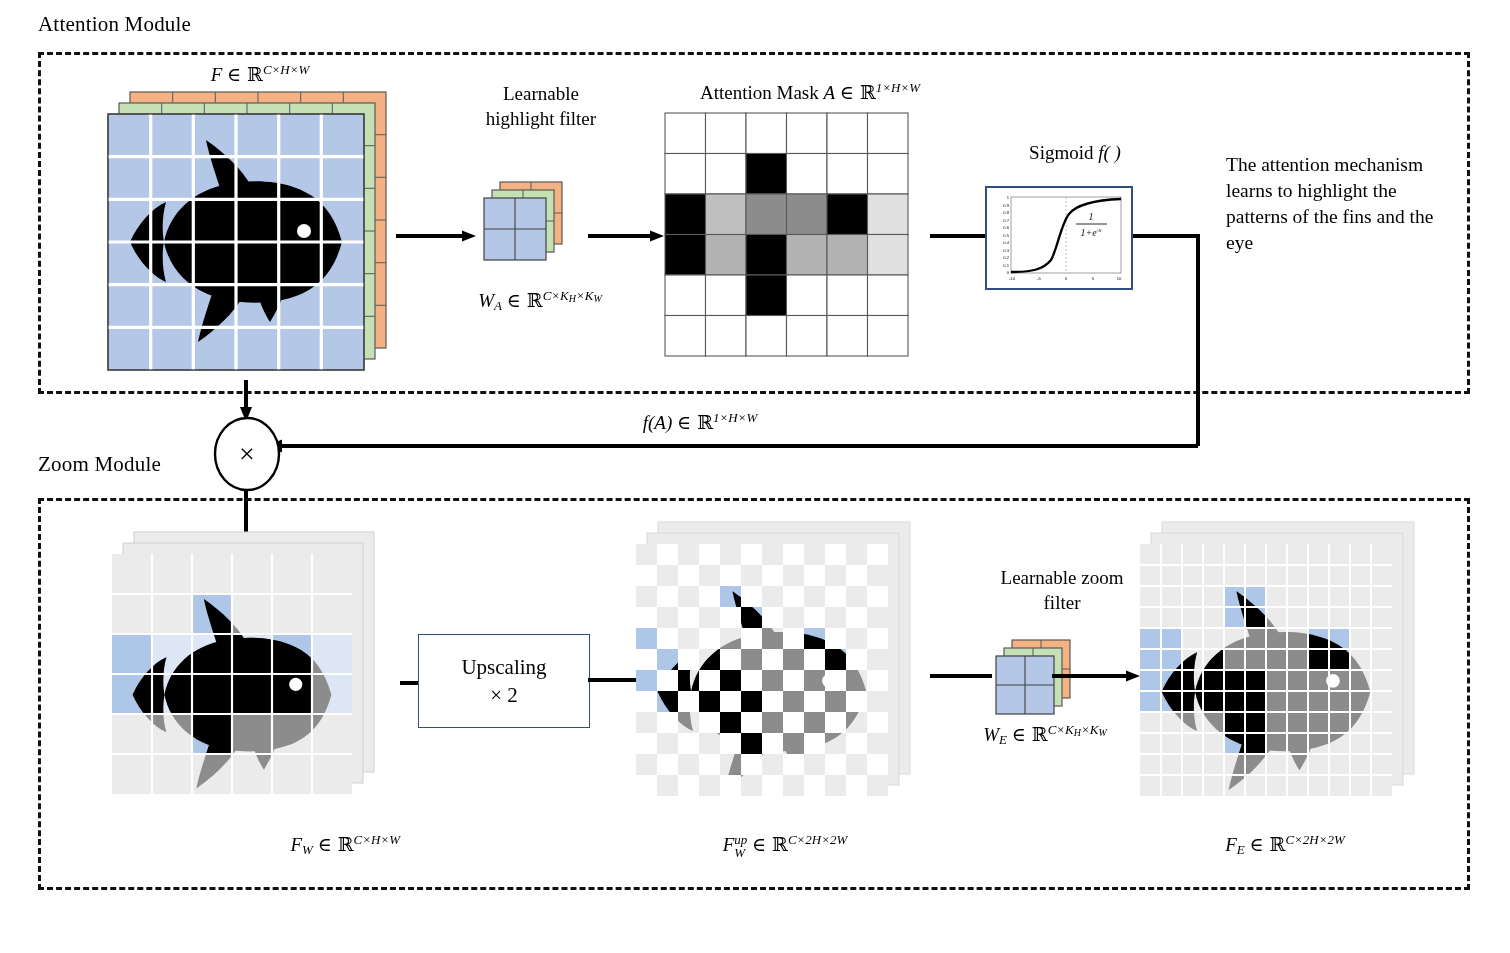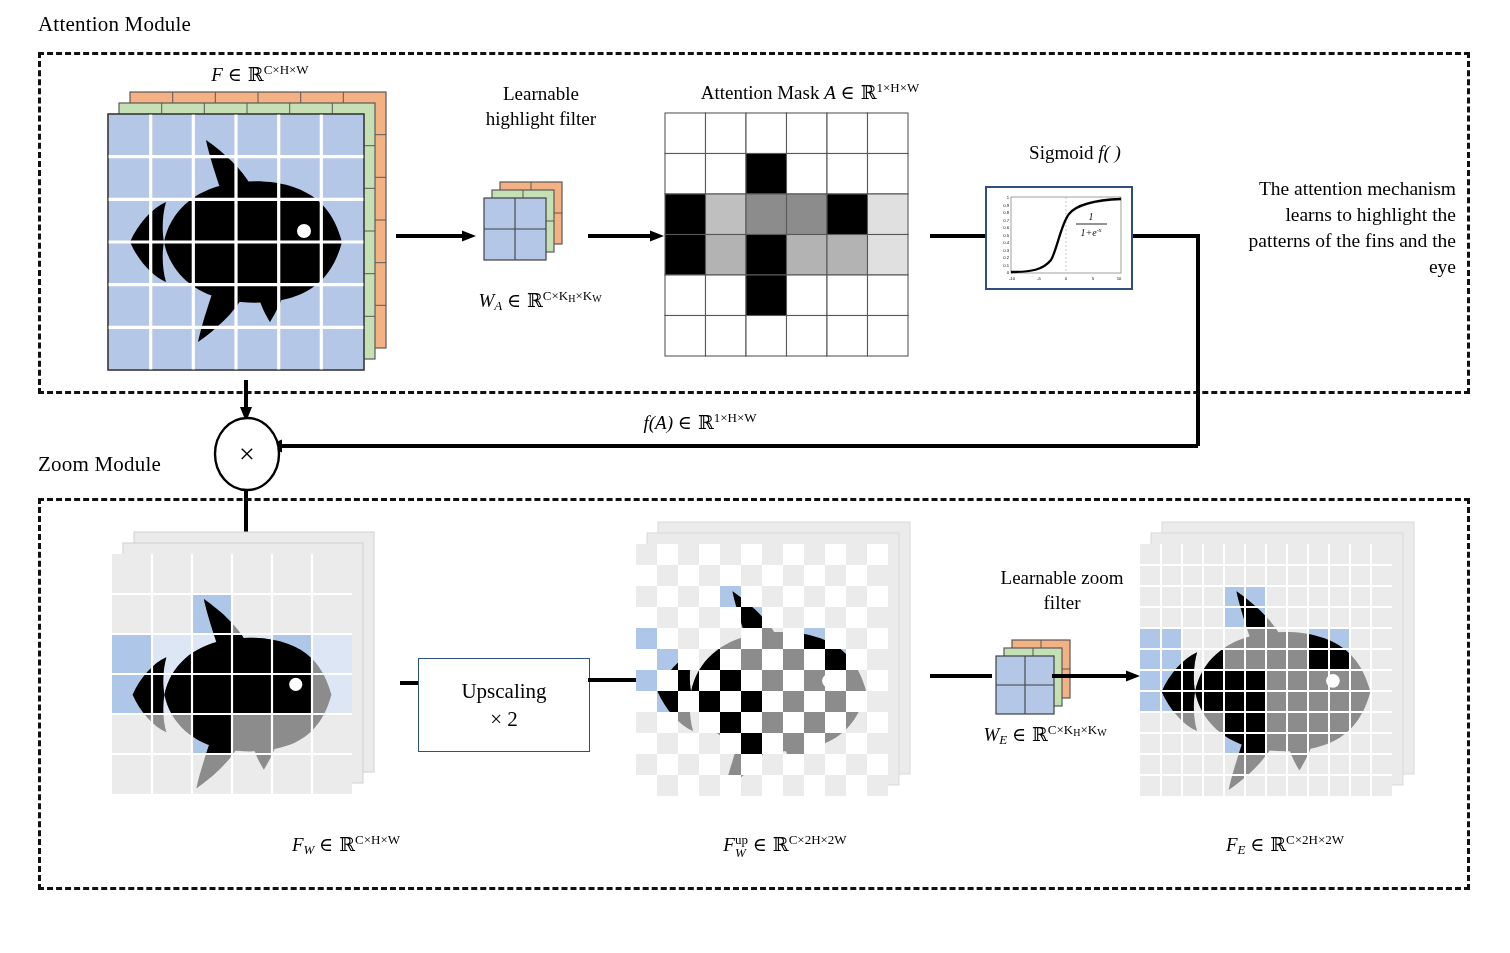--- a/index.html
+++ b/index.html
@@ -4,28 +4,28 @@
 <style>
   html,body{margin:0;padding:0;background:#ffffff;}
   body{width:1510px;height:953px;position:relative;overflow:hidden;
        font-family:"Liberation Serif","DejaVu Serif",serif;color:#000;}
   .abs{position:absolute;}
   .mod-title{font-size:21px;letter-spacing:.2px;}
   .dashbox{border:3px dashed #111;box-sizing:border-box;}
   .lbl{font-size:19px;text-align:center;white-space:nowrap;}
   .lbl i,.mathi{font-style:italic;}
   .sub{font-size:13px;vertical-align:-0.28em;font-style:italic;}
-  .supn{font-size:13px;vertical-align:0.5em;}
+  .supn{font-size:13px;vertical-align:0.5em;font-style:italic;}
   .bb{font-family:"DejaVu Serif",serif;}
   .cap{font-size:19px;text-align:center;}
   .arrow-line{position:absolute;background:#000;}
-  .note{position:absolute;font-size:19.5px;line-height:1.34;text-align:right;margin-top:24px;}
+  .note{position:absolute;font-size:19.5px;line-height:1.34;text-align:left;}
   .boxlabel{position:absolute;border:1.6px solid #2f4f7f;background:#fff;
             display:flex;flex-direction:column;align-items:center;justify-content:center;
-            font-size:21px;line-height:1.35;margin-top:24px;}
+            font-size:21px;line-height:1.35;}
   svg{display:block;overflow:visible;}
 </style>
 </head>
 <body>
 
 <div class="abs mod-title" style="left:38px;top:12px;">Attention Module</div>
 
 <div class="abs dashbox" style="left:38px;top:52px;width:1432px;height:342px;"></div>
 
 <div class="abs lbl" style="left:130px;top:62px;width:260px;">

